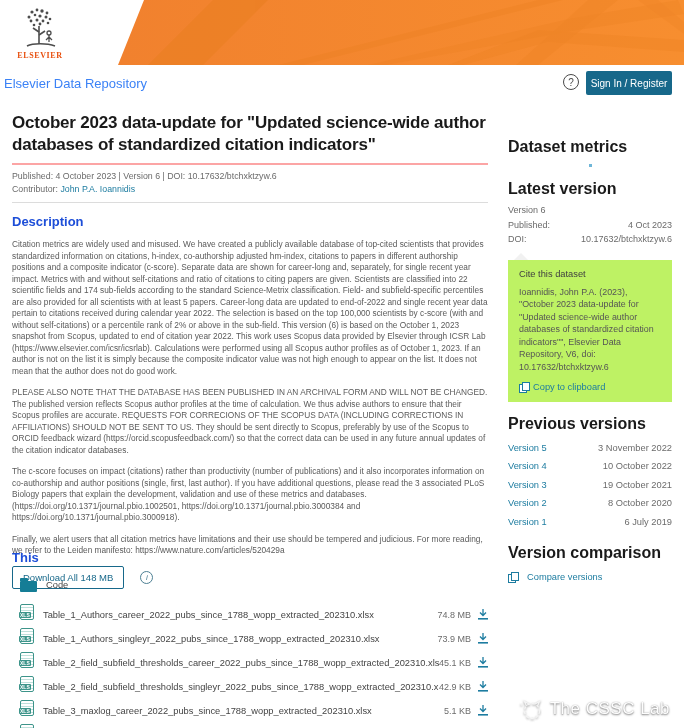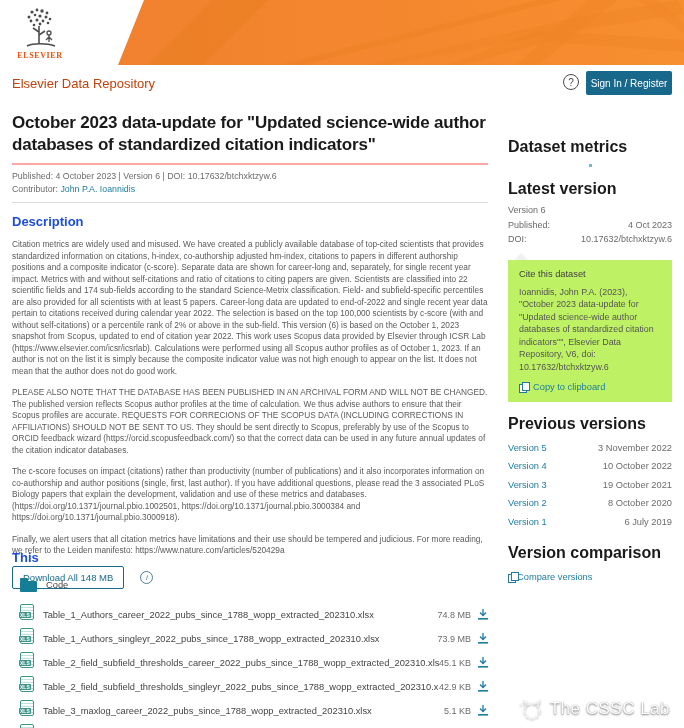--- a/index.html
+++ b/index.html
@@ -15,21 +15,21 @@
     clip-path:polygon(26px 0, 100% 0, 100% 100%, 0 100%);
   }
   .banner svg { width:100%; height:100%; display:block; }
   .logo { position:absolute; top:6px; left:12px; width:56px; text-align:center; }
   .logo-tree { display:block; margin:0 auto; }
   .logo-text {
     font-family:"Liberation Serif", serif; font-size:8px; font-weight:bold;
     letter-spacing:.6px; color:#e8500f; margin-top:1px;
   }
   .topbar { position:absolute; top:70px; left:0; right:0; height:32px; }
-  .site-title { position:absolute; left:12px; top:6px; font-size:13px; color:#c2410c; }
+  .site-title { position:absolute; left:4px; top:6px; font-size:13px; color:#3b82f6; }
   .help-btn {
     position:absolute; left:563px; top:4px; width:16px; height:16px; border-radius:50%;
     border:1.3px solid #4a4a4a; color:#4a4a4a; font-size:10px; line-height:13px;
     text-align:center; cursor:pointer; background:#fff;
   }
   .signin-btn {
     position:absolute; left:586px; top:1px; width:86px; height:24px;
     background:#17688a; color:#fff; font-size:10px; border:none; border-radius:2px;
     cursor:pointer; font-family:"Liberation Sans", sans-serif;
   }
@@ -94,21 +94,21 @@
   .copy-icon, .compare-icon { position:relative; width:9px; height:10px; display:inline-block; }
   .copy-icon::before, .compare-icon::before {
     content:""; position:absolute; left:0; top:2px; width:6px; height:7px; border:1px solid #1d7ca0; background:#fff;
   }
   .copy-icon::after, .compare-icon::after {
     content:""; position:absolute; left:3px; top:0; width:6px; height:7px; border:1px solid #1d7ca0; background:#fff;
   }
   .ver-rows { margin-top:6px; }
   .ver-row { display:flex; justify-content:space-between; font-size:9.3px; line-height:18.5px; }
   .ver-date { color:#6b6b6b; }
-  .compare-row { margin-top:10px; display:flex; align-items:center; gap:0; font-size:9.3px; cursor:pointer; }
+  .compare-row { margin-top:10px; display:flex; align-items:center; gap:10px; font-size:9.3px; cursor:pointer; }
   
   .watermark {
     position:absolute; right:14px; bottom:6px; display:flex; align-items:center; gap:6px;
     pointer-events:none;
   }
   .watermark-text {
     font-size:17px; color:#fdfdfd; letter-spacing:.5px;
     text-shadow:0 1px 2px rgba(100,100,100,.85), 0 0 1px rgba(120,120,120,.6);
   }
 </style>

